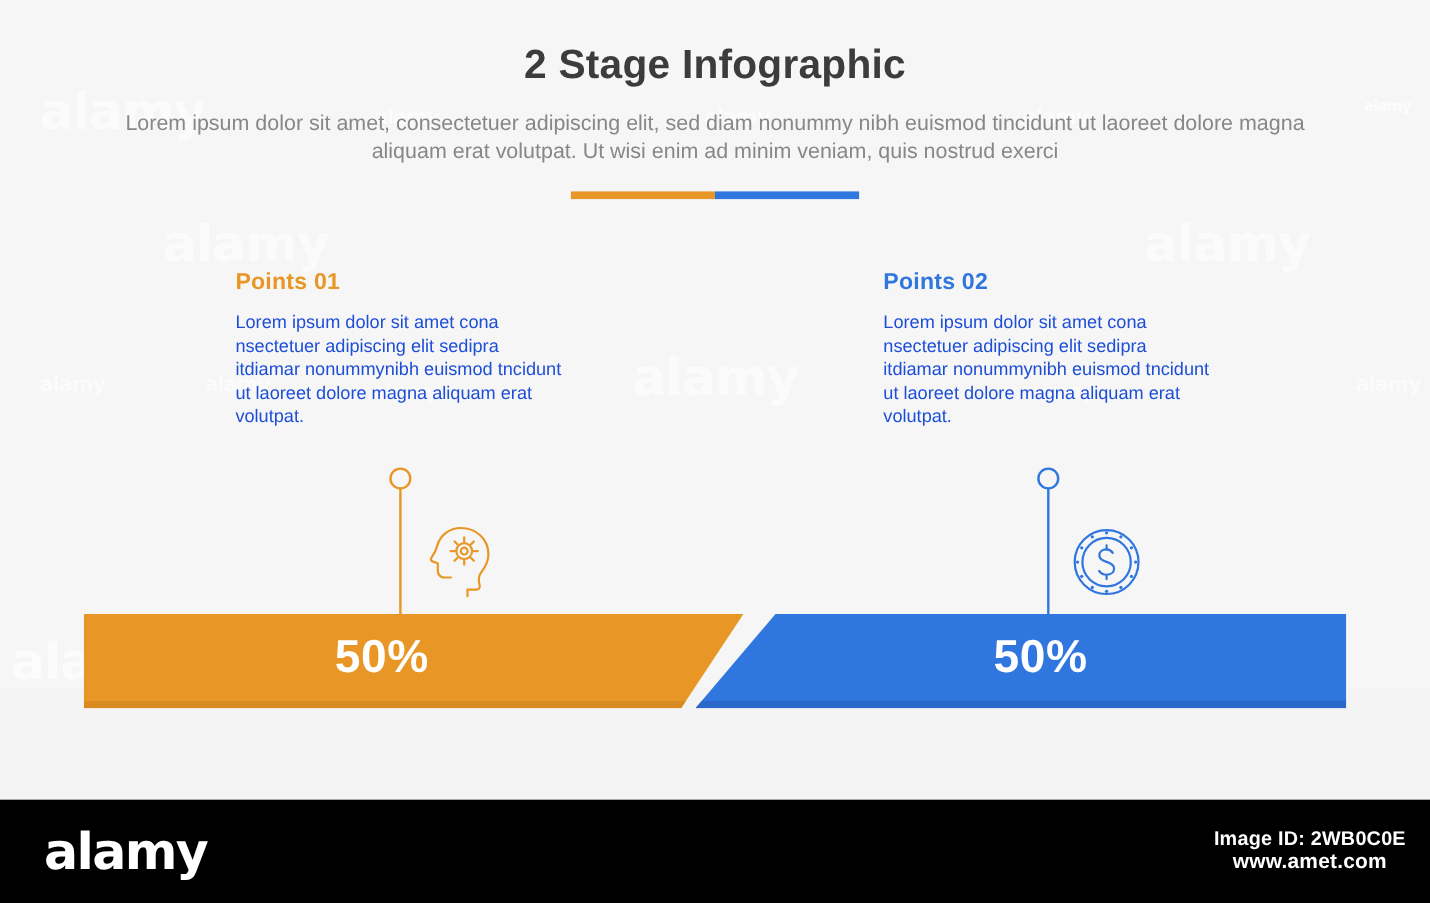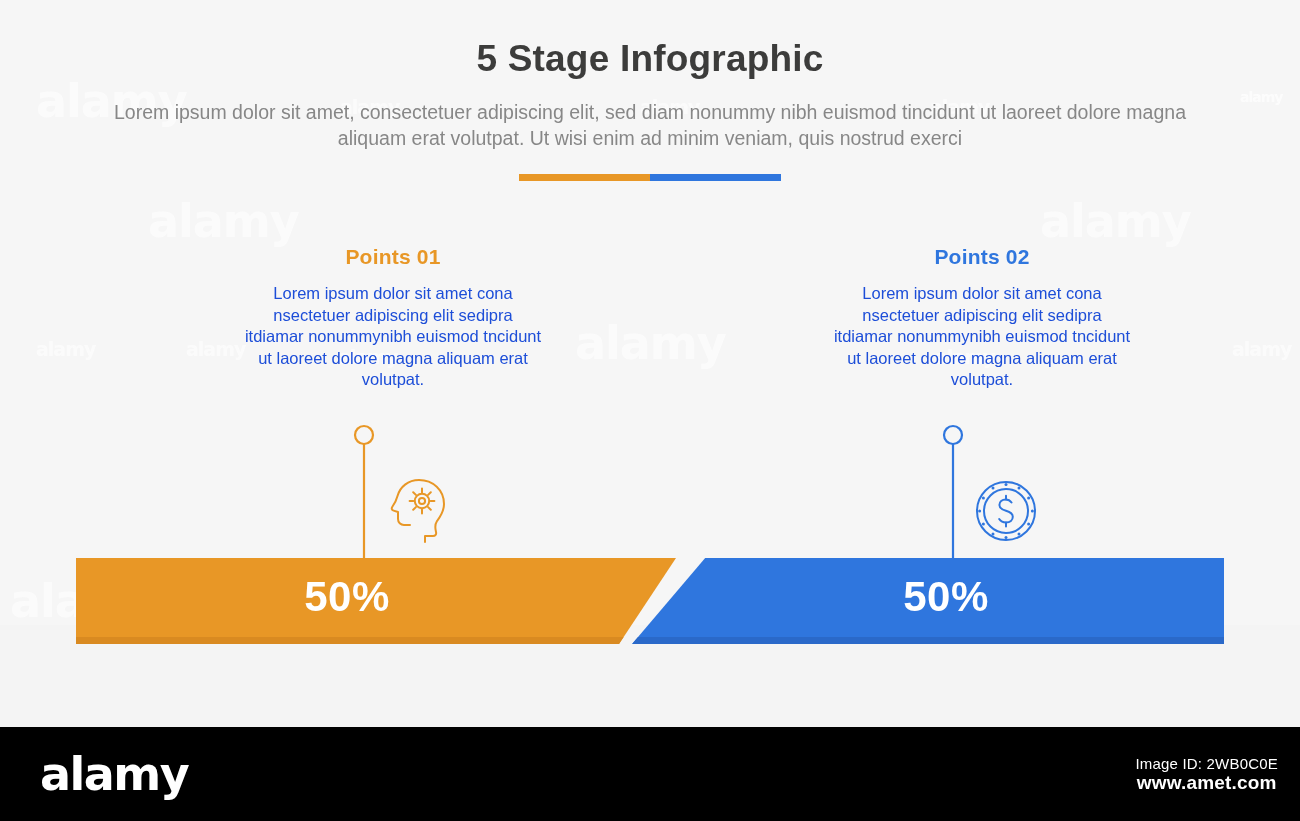--- a/index.html
+++ b/index.html
@@ -80,22 +80,21 @@
   }
   .divider .seg { height: 100%; }
   .divider .seg.a { width: 50%; }
   .divider .seg.b { width: 50%; }
 
   
   .point {
     position: absolute;
     top: 245px;
     width: 300px;
-    text-align: center;
-    margin-left: 29px;
+    text-align: left;
   }
   .point.p1 { left: 214px; }
   .point.p2 { left: 803px; }
   .point h3 {
     margin: 0 0 14px 0;
     font-size: 21px;
     font-weight: 700;
     letter-spacing: .2px;
   }
   .point p {
@@ -185,22 +184,22 @@
     letter-spacing: -1.5px;
   }
   .footer .meta {
     position: absolute;
     right: 22px; top: 50%;
     transform: translateY(-50%);
     text-align: center;
     color: #ffffff;
   }
   .footer .meta .imgid {
-    font-size: 15px;
-    font-weight: 400;
+    font-size: 18px;
+    font-weight: 700;
     letter-spacing: .2px;
   }
   .footer .meta .site {
     font-size: 19px;
     font-weight: 700;
     letter-spacing: .2px;
   }
 </style>
 </head>
 <body>
@@ -220,21 +219,21 @@
     <div class="wm small" style="left:186px; top:340px;">alamy</div>
     <div class="wm small" style="left:338px; top:348px;">alamy</div>
     <div class="wm small" style="left:935px; top:348px;">alamy</div>
     <div class="wm small" style="left:36px;  top:340px;">alamy</div>
     <div class="wm small" style="left:1232px;top:340px;">alamy</div>
     <div class="wm tiny" style="left:1240px;top:90px;">alamy</div>
   </div>
 
   <div class="board">
 
-    <div class="title">5 Stage Infographic</div>
+    <div class="title">2 Stage Infographic</div>
     <div class="subtitle">Lorem ipsum dolor sit amet, consectetuer adipiscing elit, sed diam nonummy nibh euismod tincidunt ut laoreet dolore magna aliquam erat volutpat. Ut wisi enim ad minim veniam, quis nostrud exerci</div>
 
     <div class="divider">
       <div class="seg a" style="background:#e89726;"></div>
       <div class="seg b" style="background:#2f76de;"></div>
     </div>
 
     <div class="point p1">
       <h3 style="color:#e89726;">Points 01</h3>
       <p>Lorem ipsum dolor sit amet cona nsectetuer adipiscing elit sedipra itdiamar nonummynibh euismod tncidunt ut laoreet dolore magna aliquam erat volutpat.</p>

